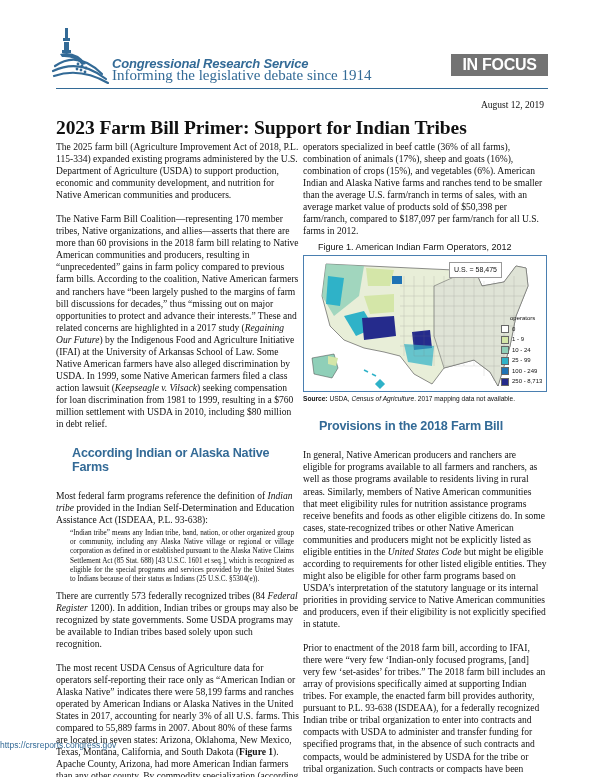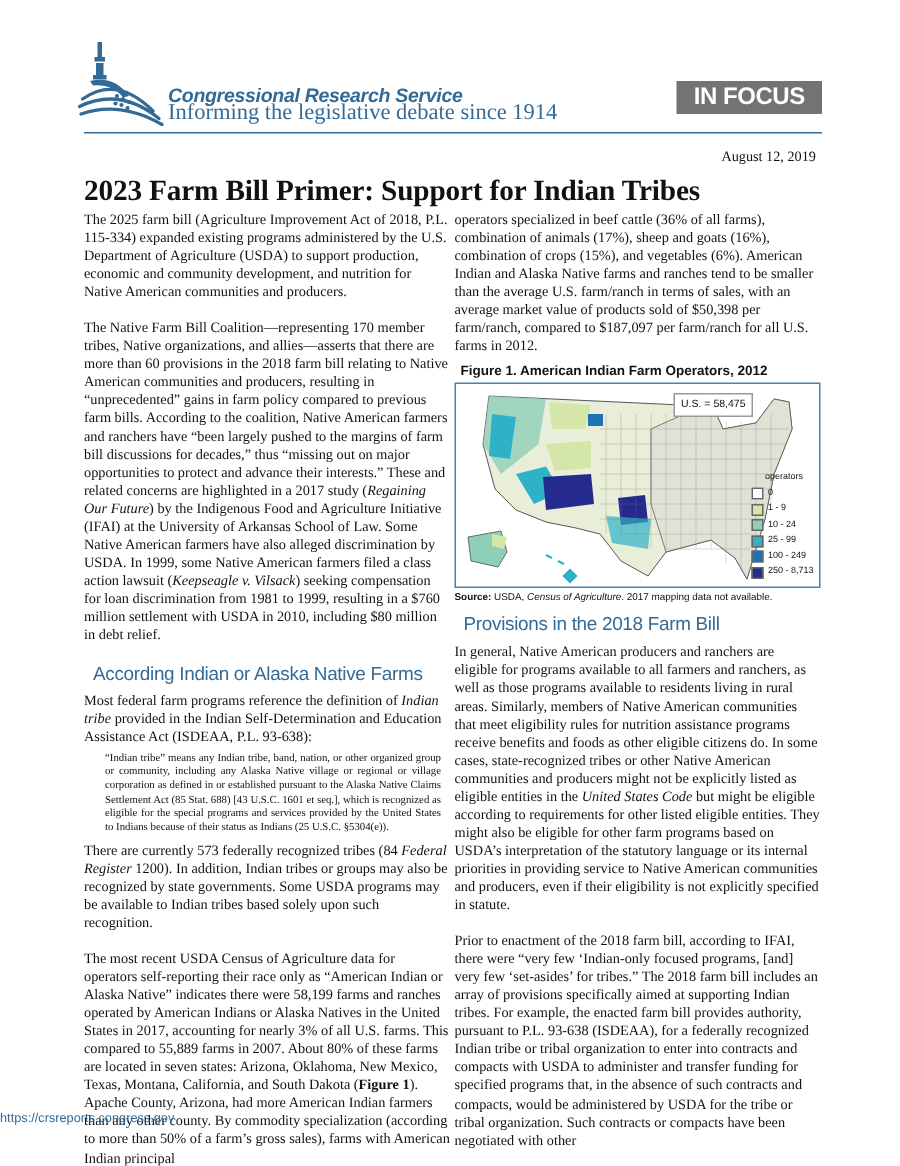--- a/index.html
+++ b/index.html
@@ -9,23 +9,23 @@
   .brand-name { font-family:"Liberation Sans", sans-serif; font-style:italic; font-weight:bold; font-size:13px; color:#336a96; letter-spacing:-0.2px; line-height:13px; }
   .brand-tag { font-family:Liberation Serif, serif; font-size:15px; color:#336a96; line-height:10px; }
   .infocus { position:absolute; left:451px; top:54px; width:97px; height:22px; background:#737373; color:#fff; font-family:"Liberation Sans", sans-serif; font-weight:bold; font-size:16px; line-height:22px; text-align:center; letter-spacing:-0.3px; }
   .rule { position:absolute; left:56px; top:88px; width:492px; height:1px; background:#336a96; }
   .date { position:absolute; right:56px; top:100px; font-size:9.5px;text-align:center; }
   .title { position:absolute; left:56px; top:117px; font-size:19.5px; font-weight:bold; white-space:nowrap; letter-spacing:-0.1px; }
   .col { position:absolute; top:141px; width:244px; font-size:9.55px; line-height:12.05px; }
   .col-left { left:56px; }
   .col-right { left:303px; }
   p { margin:0 0 12px 0; }
-  .h2 { font-family:"Liberation Sans", sans-serif; font-weight:normal; color:#336a96; font-size:12.6px; line-height:14px; margin:6px; letter-spacing:-0.2px; }
+  .h2 { font-family:"Liberation Sans", sans-serif; font-weight:bold; color:#336a96; font-size:12.6px; line-height:14px; margin:16px; letter-spacing:-0.2px; }
   .quote { font-size:7.2px; line-height:9.1px; text-align:justify; margin:3px 6px 6px 14px; }
-  .fig-title { font-family:"Liberation Sans", sans-serif; font-weight:bold; font-size:9px; line-height:11px; margin:0 0 2px 4px; }
+  .fig-title { font-family:"Liberation Sans", sans-serif; font-weight:normal; font-size:9px; line-height:11px; margin:0 0 2px 15px; }
   .map-box { width:244px; height:137px; border:1px solid #4a7fb0; position:relative; box-sizing:border-box; overflow:hidden; }
   .us-total { position:absolute; left:145px; top:6px; border:1px solid #999; font-family:"Liberation Sans", sans-serif; font-size:7px; padding:1px 4px; background:#fff; }
   .legend { position:absolute; left:197px; top:57px; font-family:"Liberation Sans", sans-serif; font-size:6px; line-height:10.5px; }
   .legend-title { margin-left:9px; }
   .legend-row { display:flex; align-items:center; }
   .swatch { width:6px; height:6px; border:0.5px solid #666; margin-right:3px; }
   .source { font-family:"Liberation Sans", sans-serif; font-size:6.6px; line-height:9px; margin:2px 0 4px 0; }
   .footer { position:absolute; left:0; width:600px; top:740px; text-align:left; font-family:"Liberation Sans", sans-serif; font-size:8.5px; color:#336a96; }
   i { font-style:italic; }
 </style>

